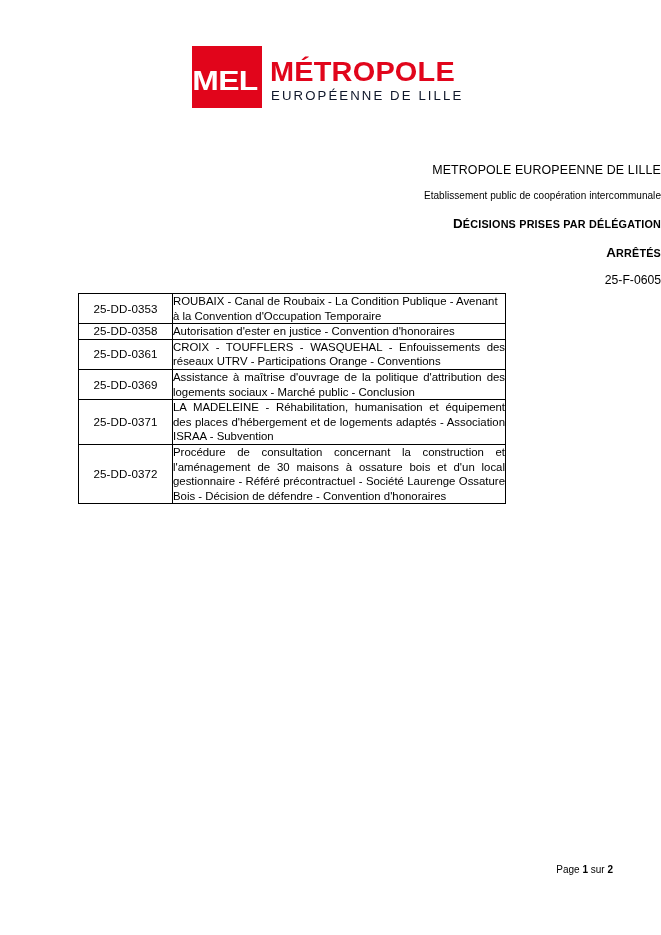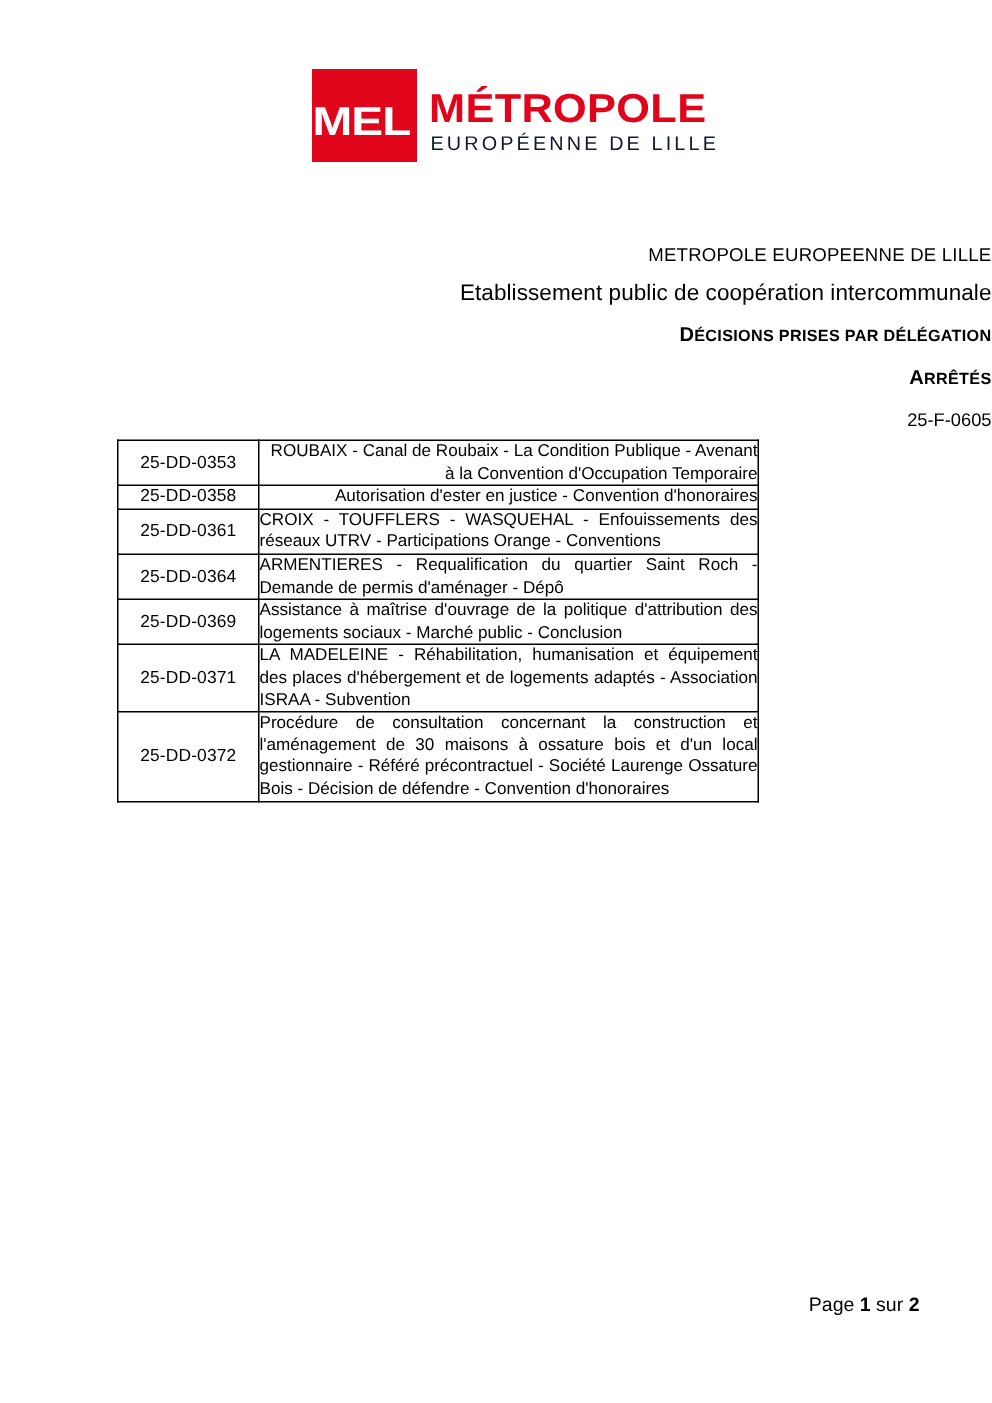--- a/index.html
+++ b/index.html
@@ -12,21 +12,21 @@
     height: 935px;
     position: relative;
     font-family: "Liberation Sans", sans-serif;
     color: #000000;
     overflow: hidden;
   }
 
   
   .logo-wrap {
     position: absolute;
-    left: 208px;
+    left: 192px;
     top: 46px;
     width: 256px;
     height: 64px;
   }
   .logo-block {
     position: absolute;
     left: 0;
     top: 0;
     width: 70px;
     height: 62px;
@@ -78,21 +78,21 @@
     top: 157px;
     width: 661px;
     text-align: right;
   }
   .hdr-line1 {
     font-size: 12.4px;
     line-height: 26px;
     letter-spacing: 0.15px;
   }
   .hdr-line2 {
-    font-size: 15px;
+    font-size: 10px;
     line-height: 26px;
     letter-spacing: 0.05px;
     padding-left: 46px;
   }
   .hdr-caps {
     font-weight: bold;
     line-height: 28px;
     letter-spacing: 0.2px;
   }
   .hdr-caps .cap {
@@ -132,32 +132,32 @@
   }
   .cell-desc {
     font-size: 11.4px;
     line-height: 14.6px;
     padding: 6px 5px 6px 6px;
     text-align: justify;
     text-justify: inter-word;
     hyphens: none;
   }
   .cell-desc.no-justify {
-    text-align: right;
+    text-align: left;
     margin-top: 26px;
   }
 
   
   .footer {
     position: absolute;
     left: 0;
     top: 862px;
     width: 613px;
     text-align: right;
-    font-size: 13px;
+    font-size: 10px;
     line-height: 16px;
   }
   .footer b {
     font-weight: bold;
   }
 </style>
 </head>
 <body>
 
 <div class="logo-wrap">
@@ -187,24 +187,20 @@
     </tr>
     <tr>
       <td class="cell-ref">25-DD-0358</td>
       <td class="cell-desc no-justify">Autorisation d'ester en justice - Convention d'honoraires</td>
     </tr>
     <tr>
       <td class="cell-ref">25-DD-0361</td>
       <td class="cell-desc">CROIX - TOUFFLERS - WASQUEHAL - Enfouissements des réseaux UTRV - Participations Orange - Conventions</td>
     </tr>
     <tr>
-      <td class="cell-ref">25-DD-0364</td>
-      <td class="cell-desc">ARMENTIERES - Requalification du quartier Saint Roch - Demande de permis d'aménager - Dépô</td>
-    </tr>
-    <tr>
       <td class="cell-ref">25-DD-0369</td>
       <td class="cell-desc">Assistance à maîtrise d'ouvrage de la politique d'attribution des logements sociaux - Marché public - Conclusion</td>
     </tr>
     <tr>
       <td class="cell-ref">25-DD-0371</td>
       <td class="cell-desc">LA MADELEINE - Réhabilitation, humanisation et équipement des places d'hébergement et de logements adaptés - Association ISRAA - Subvention</td>
     </tr>
     <tr>
       <td class="cell-ref">25-DD-0372</td>
       <td class="cell-desc">Procédure de consultation concernant la construction et l'aménagement de 30 maisons à ossature bois et d'un local gestionnaire - Référé précontractuel - Société Laurenge Ossature Bois -  Décision de défendre - Convention d'honoraires</td>

